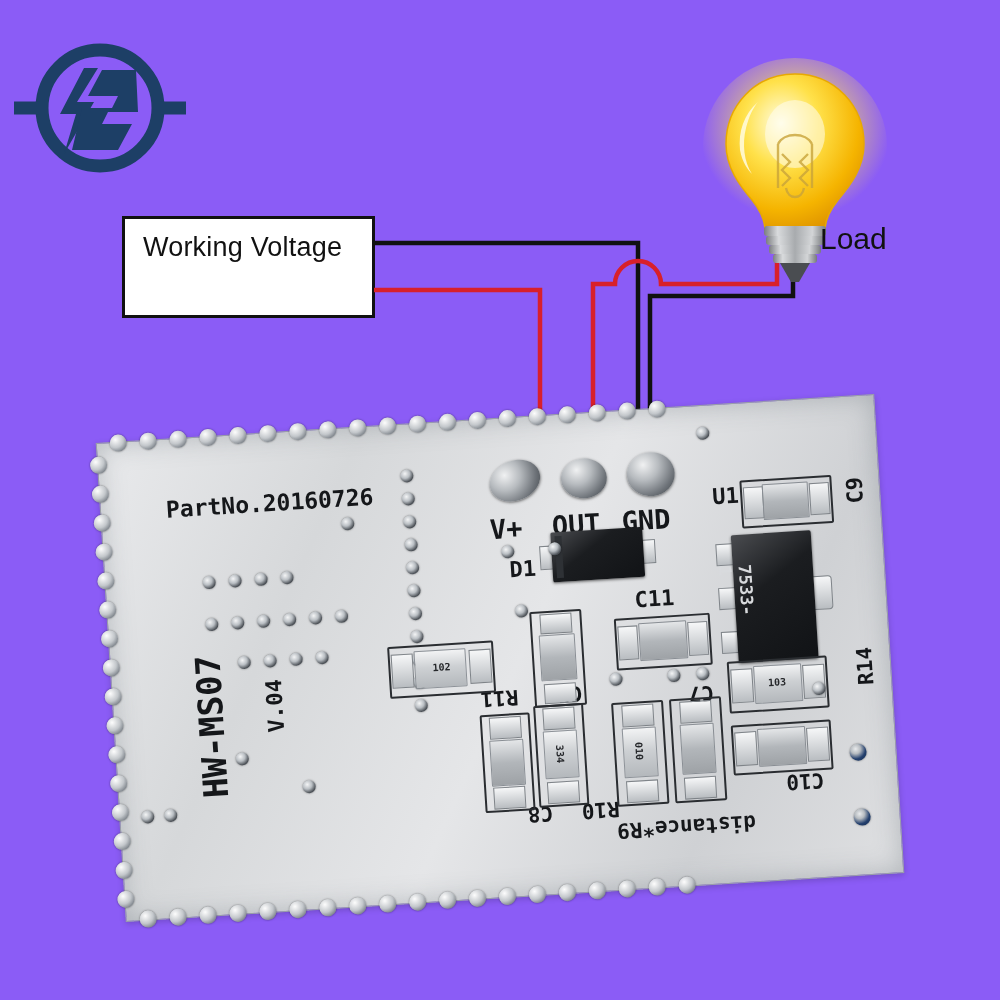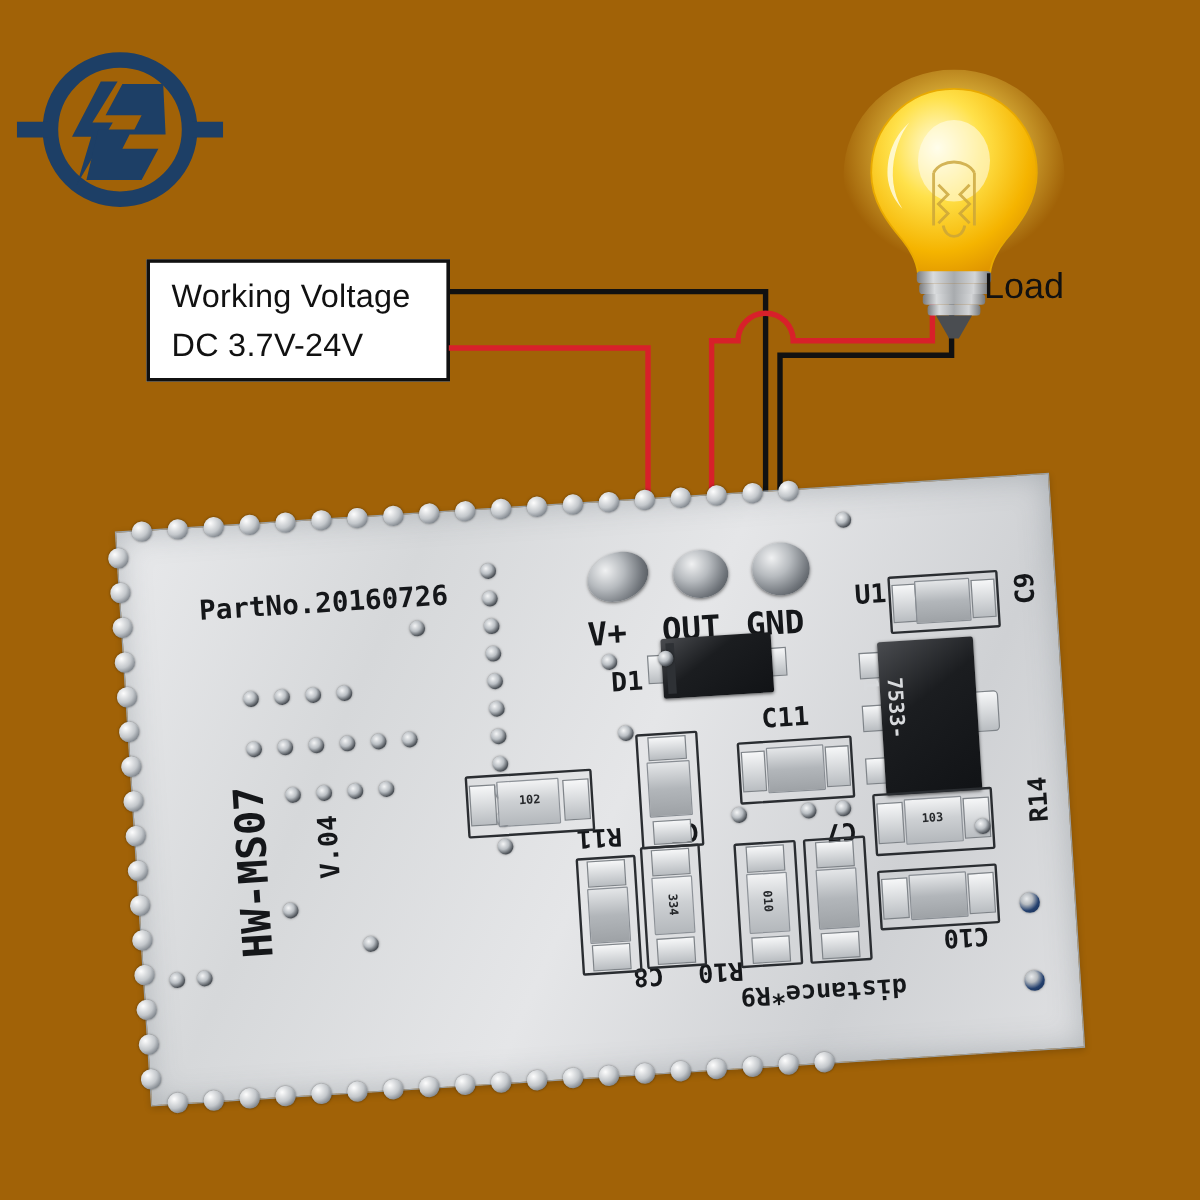--- a/index.html
+++ b/index.html
@@ -2,21 +2,21 @@
 <html><head>
 <meta charset="utf-8">
 <style>
   * { box-sizing: border-box; margin: 0; padding: 0; }
   html, body {
     width: 1000px; height: 1000px;
     background: #ffffff;
     font-family: "Liberation Sans", sans-serif;
     overflow: hidden;
   }
-  #stage { position: relative; width: 1000px; height: 1000px; background:#a16207; }
+  #stage { position: relative; width: 1000px; height: 1000px; background:#8b5cf6; }
 
   
   #logo { position: absolute; left: 14px; top: 28px; width: 172px; height: 160px; }
 
   
   #voltage-box {
     position: absolute; left: 122px; top: 216px;
     width: 253px; height: 102px;
     border: 3px solid #111; background: #fff;
     padding: 8px 0 0 18px;
@@ -121,21 +121,20 @@
         <line x1="0" y1="80" x2="26" y2="80"></line>
         <line x1="146" y1="80" x2="172" y2="80"></line>
       </g>
       <path d="M70 40 L46 86 L62 86 L50 126 L80 74 L63 74 L84 40 Z" fill="#1d3f66"></path>
       <path d="M122 42 L88 42 L74 68 L104 68 L98 80 L68 80 L58 122 L104 122 L118 96 L88 96 L94 84 L124 84 Z" fill="#1d3f66"></path>
     </svg>
   </div>
 
   <div id="voltage-box">
     <div class="line">Working Voltage</div>
-    <div class="line">DC 3.7V-24V</div>
   </div>
 
   <svg id="wires" viewBox="0 0 1000 1000">
 
     <path d="M374 243 L638 243 L638 480" fill="none" stroke="#111111" stroke-width="4.5"></path>
 
     <path d="M793 248 L793 296 L650 296 L650 480" fill="none" stroke="#111111" stroke-width="4.5"></path>
 
     <path d="M374 290 L540 290 L540 480" fill="none" stroke="#d8202a" stroke-width="4.5"></path>
 

